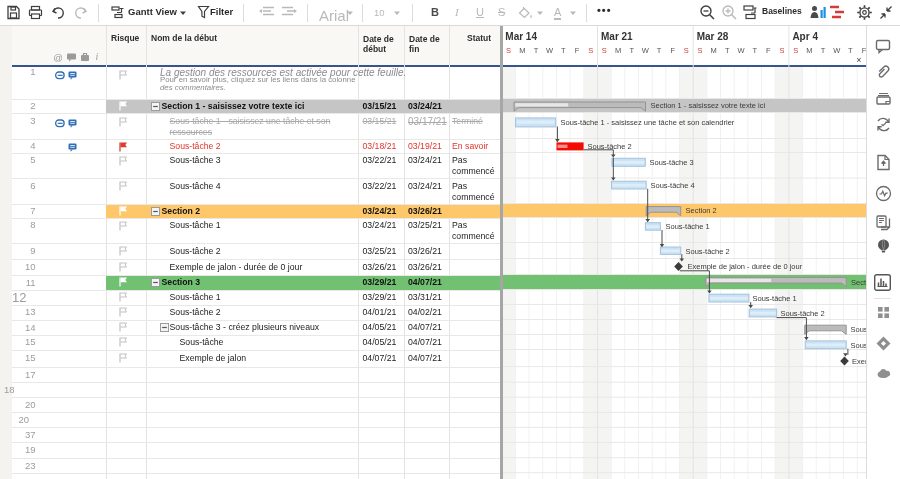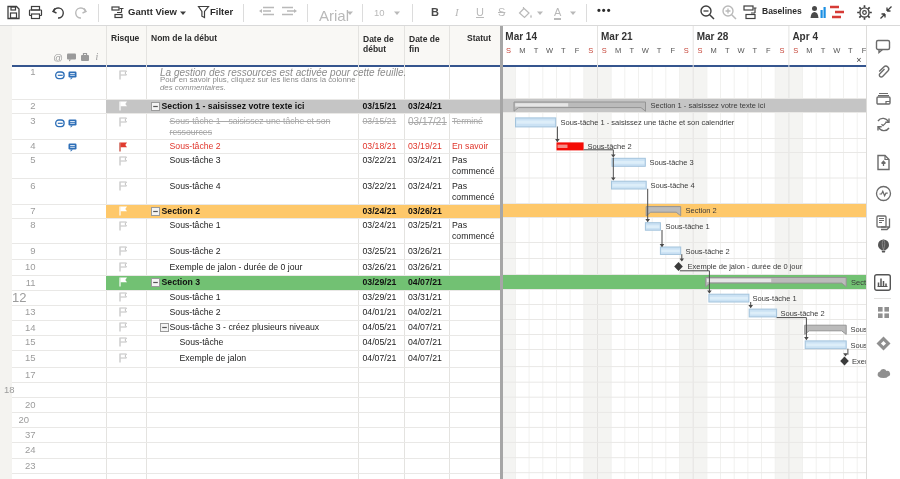--- a/index.html
+++ b/index.html
@@ -181,21 +181,21 @@
 <div class="txt" style="left:12px;top:291px;width:23.5px;text-align:left;font-size:13px;color:#9c9c9c;">12</div>
 <div class="txt" style="left:12px;top:307.3px;width:23.5px;text-align:right;font-size:9.5px;color:#9c9c9c;">13</div>
 <div class="txt" style="left:12px;top:322.6px;width:23.5px;text-align:right;font-size:9.5px;color:#9c9c9c;">14</div>
 <div class="txt" style="left:12px;top:337.3px;width:23.5px;text-align:right;font-size:9.5px;color:#9c9c9c;">15</div>
 <div class="txt" style="left:12px;top:352.8px;width:23.5px;text-align:right;font-size:9.5px;color:#9c9c9c;">15</div>
 <div class="txt" style="left:12px;top:369.7px;width:23.5px;text-align:right;font-size:9.5px;color:#9c9c9c;">17</div>
 <div class="txt" style="left:4px;top:385.0px;width:23.5px;text-align:left;font-size:9.5px;color:#9c9c9c;">18</div>
 <div class="txt" style="left:12px;top:400.09999999999997px;width:23.5px;text-align:right;font-size:9.5px;color:#9c9c9c;">20</div>
 <div class="txt" style="left:12px;top:415.2px;width:23.5px;text-align:center;font-size:9.5px;color:#9c9c9c;">20</div>
 <div class="txt" style="left:12px;top:430.2px;width:23.5px;text-align:right;font-size:9.5px;color:#9c9c9c;">37</div>
-<div class="txt" style="left:12px;top:445.34999999999997px;width:23.5px;text-align:right;font-size:9.5px;color:#9c9c9c;">24</div>
+<div class="txt" style="left:12px;top:445.34999999999997px;width:23.5px;text-align:right;font-size:9.5px;color:#9c9c9c;">19</div>
 <div class="txt" style="left:12px;top:460.5px;width:23.5px;text-align:right;font-size:9.5px;color:#9c9c9c;">23</div>
 <svg class="abs" style="left:119px;top:70px" width="9" height="10" viewBox="0 0 9 10">
     <path d="M1 0.5v9" stroke="#b4b4b4" stroke-width="1"></path>
     <path d="M1.5 1h6l-1.5 2 1.5 2h-6" fill="none" stroke="#c0c0c0" stroke-width="1"></path>
   </svg>
 <svg class="abs" style="left:119px;top:100.5px" width="9" height="10" viewBox="0 0 9 10">
     <path d="M1 0.5v9" stroke="#ffffff" stroke-width="1.2"></path>
     <path d="M1.5 0.5h6.5l-1.7 2.4 1.7 2.4H1.5z" fill="#ffffff"></path>
   </svg>
 <svg class="abs" style="left:119px;top:117px" width="9" height="10" viewBox="0 0 9 10">

